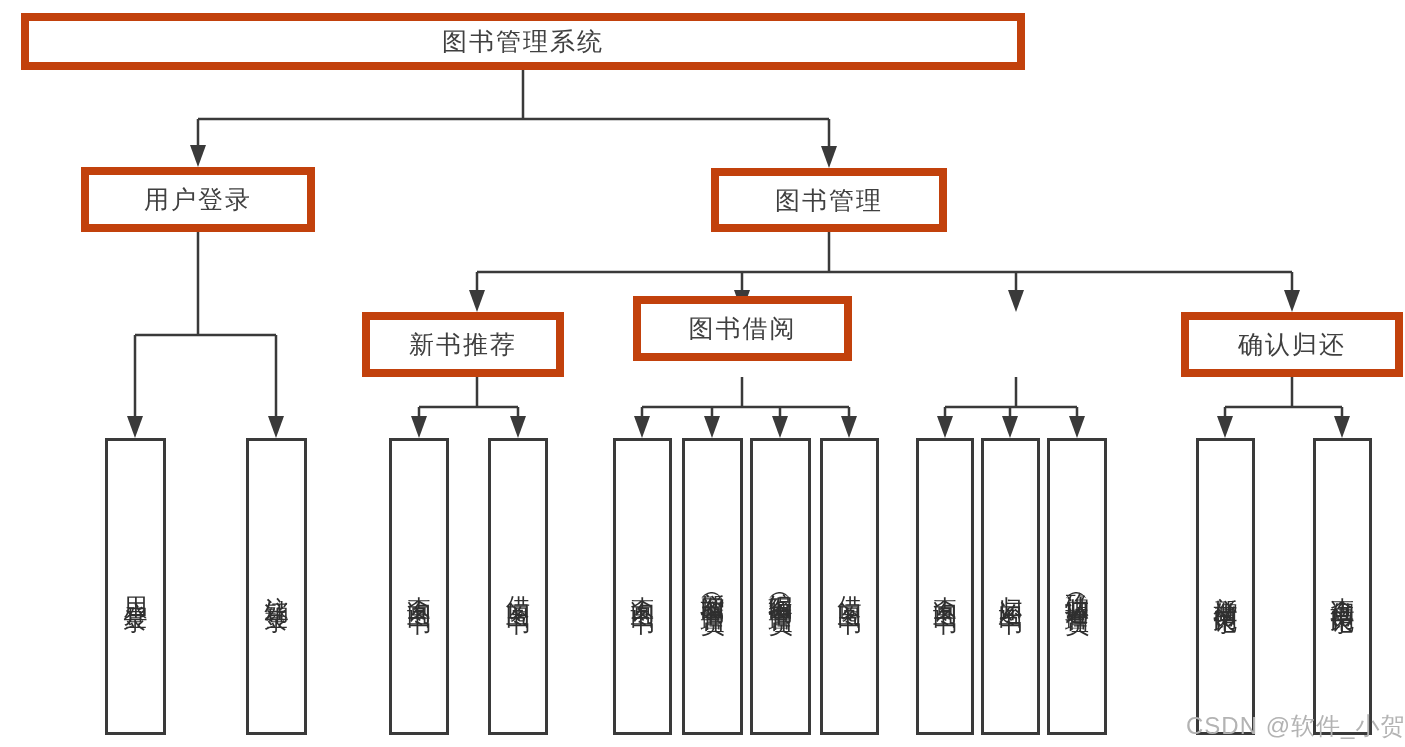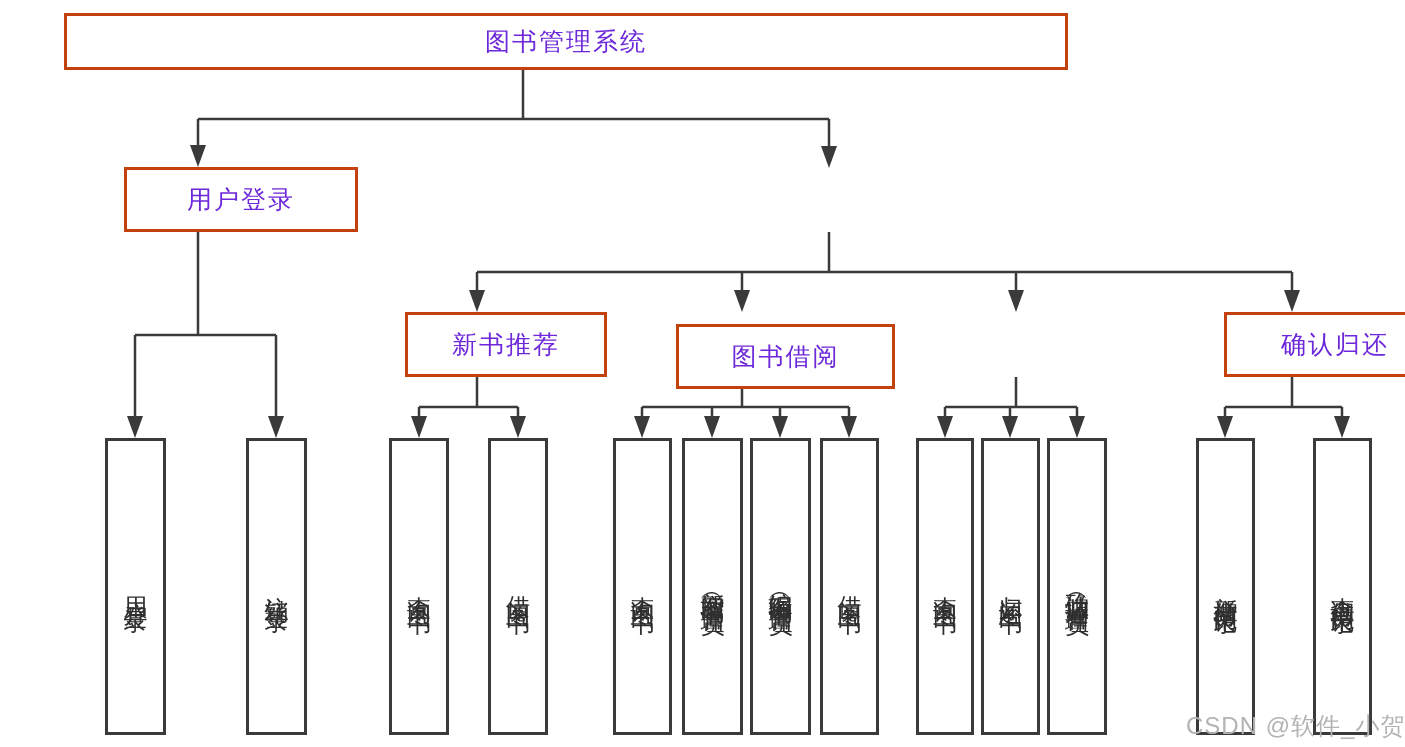--- a/index.html
+++ b/index.html
@@ -8,46 +8,45 @@
     width:1405px;height:747px;
     background:#ffffff;
     font-family:"Liberation Sans", sans-serif;
     overflow:hidden;
   }
   #wires{position:absolute;left:0;top:0;width:1405px;height:747px;}
   .node{
     position:absolute;
     box-sizing:border-box;
     background:#ffffff;
-    border:3px solid #c2410c;
+    border:8px solid #c2410c;
     display:flex;align-items:center;justify-content:center;
-    color:#6d28d9;
+    color:#404040;
     font-size:25px;
     letter-spacing:2px;
     white-space:nowrap;
-    margin-left:43px;
   }
   .leaf{
     position:absolute;
     box-sizing:border-box;
     background:#ffffff;
     border:3px solid #3a3a3a;
     top:438px;height:297px;
     display:flex;align-items:center;justify-content:center;
     color:#2f2f2f;
     font-size:24px;
     writing-mode:vertical-rl;
     letter-spacing:5px;
     line-height:1;
   }
   .n-root{left:21px;top:13px;width:1004px;height:57px;}
   .n-userlogin{left:81px;top:167px;width:234px;height:65px;}
   .n-bookmgmt{left:711px;top:168px;width:236px;height:64px;}
   .n-l3-0{left:362px;top:312px;width:202px;height:65px;}
-  .n-l3-1{left:633px;top:324px;width:219px;height:65px;}
+  .n-l3-1{left:633px;top:296px;width:219px;height:65px;}
   .n-l3-2{left:905px;top:312px;width:222px;height:65px;}
   .n-l3-3{left:1181px;top:312px;width:222px;height:65px;}
   .lf-0{left:105px;width:61px;}
   .lf-1{left:246px;width:61px;}
   .lf-2{left:389px;width:60px;}
   .lf-3{left:488px;width:60px;}
   .lf-4{left:613px;width:59px;}
   .lf-5{left:682px;width:61px;letter-spacing:3px;}
   .lf-6{left:750px;width:61px;letter-spacing:3px;}
   .lf-7{left:820px;width:59px;}
@@ -100,20 +99,21 @@
       <polygon points="1002,416 1018,416 1010,438"></polygon>
       <polygon points="1069,416 1085,416 1077,438"></polygon>
       <polygon points="1217,416 1233,416 1225,438"></polygon>
       <polygon points="1334,416 1350,416 1342,438"></polygon>
     </g>
   </svg>
 
   <div class="node n-root">图书管理系统</div>
 
   <div class="node n-userlogin">用户登录</div>
+  <div class="node n-bookmgmt">图书管理</div>
 
   <div class="node n-l3-0">新书推荐</div>
   <div class="node n-l3-1">图书借阅</div>
   <div class="node n-l3-3">确认归还</div>
 
   <div class="leaf lf-0">用户登录</div>
   <div class="leaf lf-1">注销登录</div>
   <div class="leaf lf-2">查询图书</div>
   <div class="leaf lf-3">借阅图书</div>
   <div class="leaf lf-4">查询图书</div>

